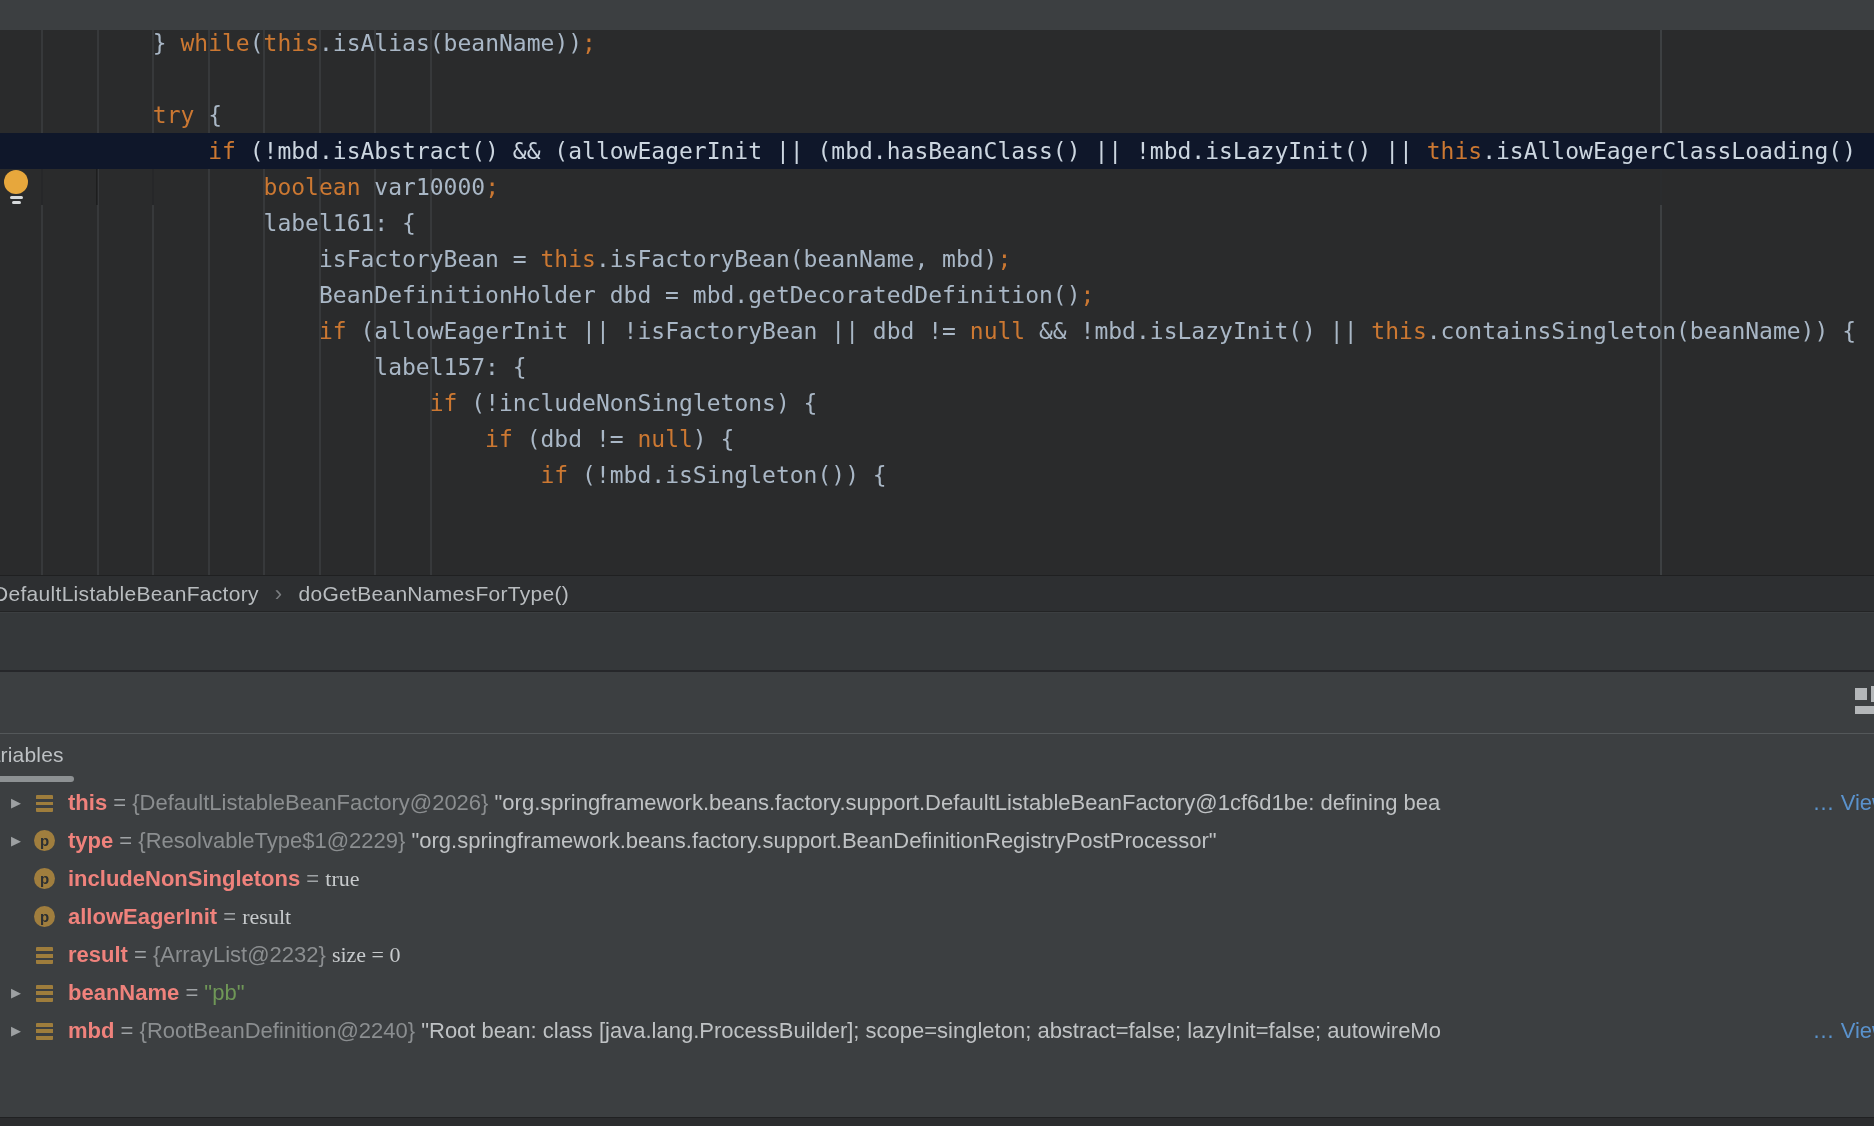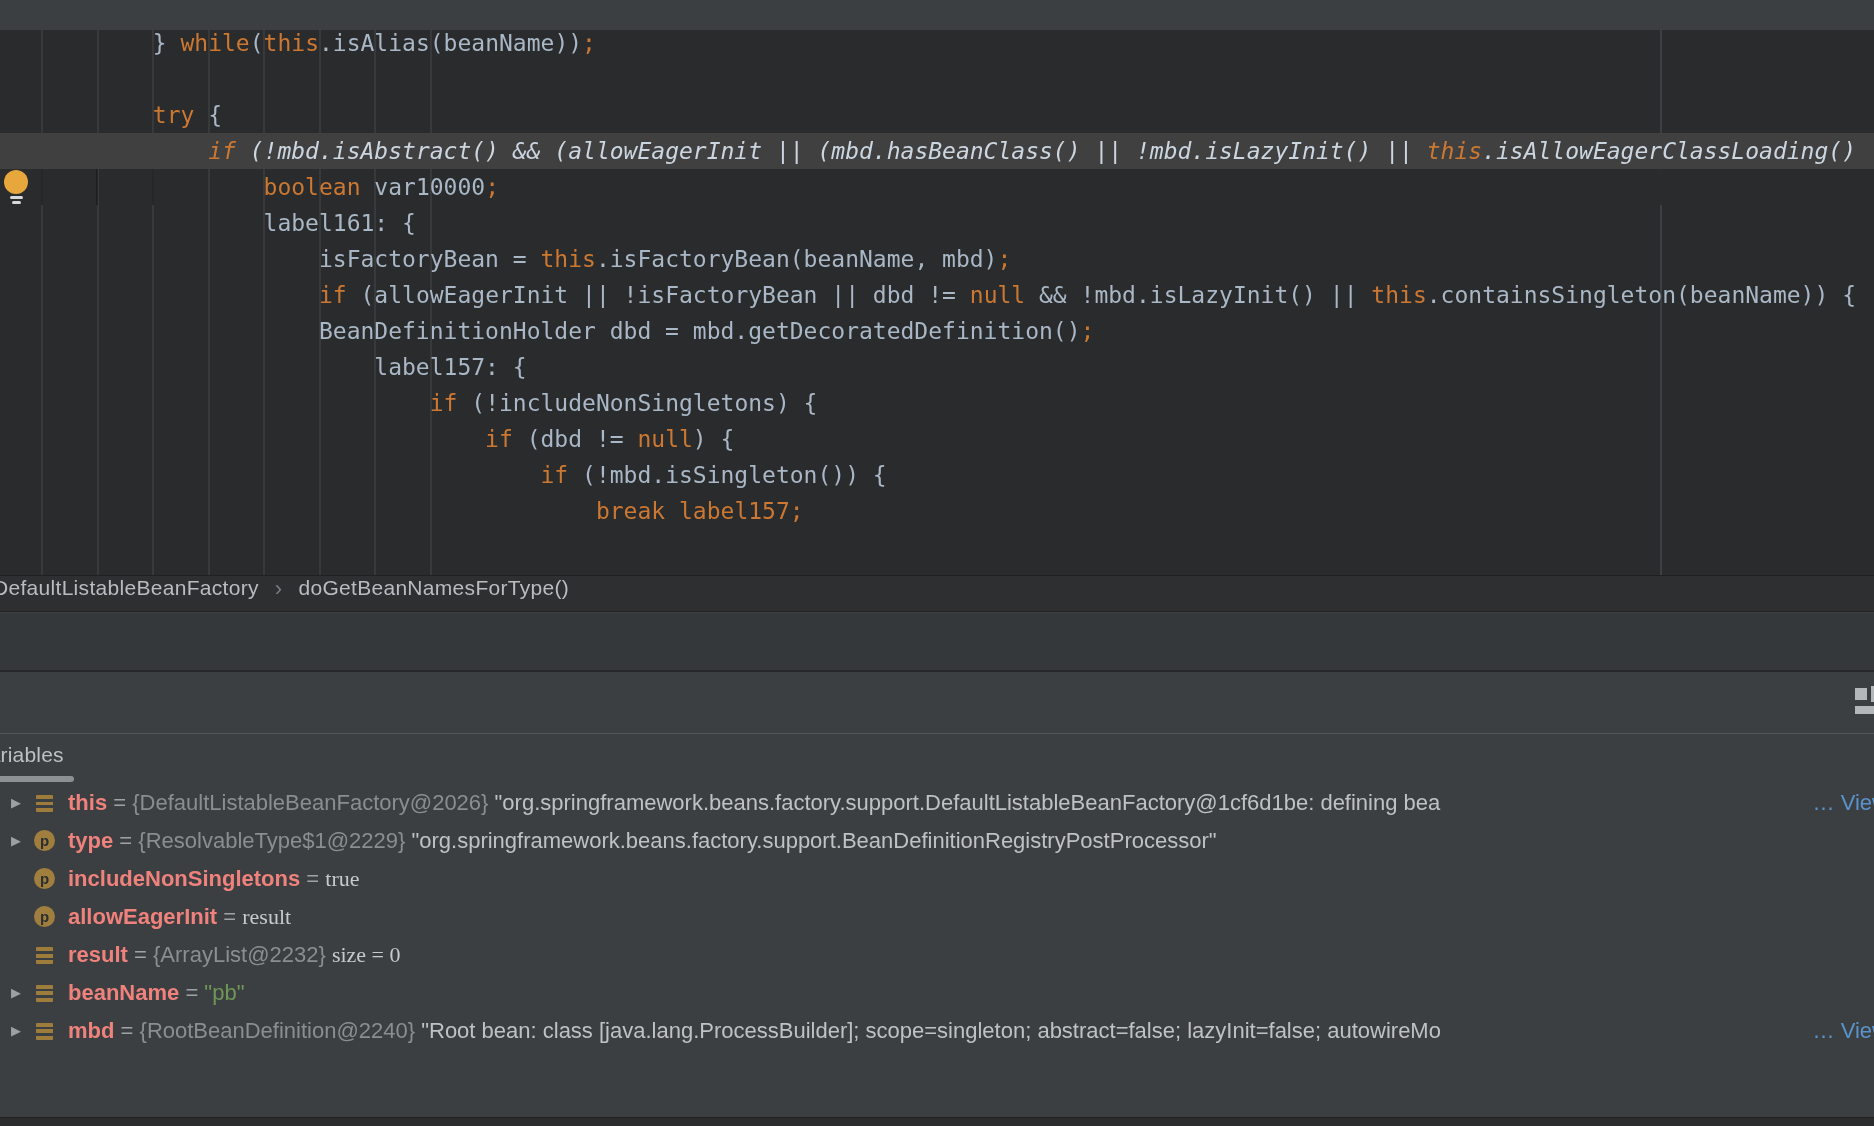--- a/index.html
+++ b/index.html
@@ -10,32 +10,32 @@
   }
   
   .editor{position:absolute;left:0;top:0;width:1874px;height:575px;background:#2a2b2c;overflow:hidden;margin-top:30px;}
   .guide{position:absolute;top:0;bottom:0;width:2px;background:#37393b;}
   .margin-guide{position:absolute;top:0;bottom:0;width:2px;background:#3d4042;}
   .code{position:absolute;top:-5px;left:0;right:0;}
   .code-line{
     height:36px;line-height:36px;white-space:pre;padding-left:42px;
     font-family:"DejaVu Sans Mono",monospace;font-size:23px;color:#a9b7c6;
   }
-  .code-line.hl{background:#404040;font-style:italic;}
+  .code-line.hl{background:#0f172a;}
   .code-line.hl .pl{color:#ccd6e0;}
   .pl{color:#a9b7c6;}
   .kw{color:#cc7832;}
   .hint{color:#85878a;font-style:italic;}
   .dark-seg{position:absolute;width:2px;height:36px;top:139px;background:rgba(0,0,0,0.30);}
   .bulb{position:absolute;left:2px;top:138px;width:32px;height:38px;}
   
   .breadcrumbs{
     position:absolute;left:0;top:575px;width:1874px;height:37px;background:#2d2f31;
     border-top:1px solid #1f2021;border-bottom:1px solid #232425;box-sizing:border-box;
-    display:flex;white-space:nowrap;overflow:hidden;
+    display:flex;align-items:center;white-space:nowrap;overflow:hidden;
     font-size:21px;color:#b9bdc0;letter-spacing:.3px;
   }
   .crumb-first{margin-left:-7px;}
   .crumb-sep{color:#797c7f;margin:0 16px;font-size:22px;}
   
   .strip-a{position:absolute;left:0;top:613px;width:1874px;height:59px;background:#35383a;border-bottom:2px solid #26272a;box-sizing:border-box;}
   
   .bottom-panel{position:absolute;left:0;top:674px;width:1874px;height:452px;background:#3c3f41;}
   .panel-hairline{position:absolute;left:0;top:59px;width:100%;height:1px;background:#54585a;}
   .layout-icon{position:absolute;left:1855px;top:6px;width:40px;height:34px;}
@@ -75,27 +75,26 @@
     </div>
   <div class="margin-guide" style="left:1660px;"></div>
   <div class="code" id="code">
       <div class="code-line"><span class="pl">        } </span><span class="kw">while</span><span class="pl">(</span><span class="kw">this</span><span class="pl">.isAlias(beanName))</span><span class="kw">;</span></div>
       <div class="code-line"></div>
       <div class="code-line"><span class="pl">        </span><span class="kw">try</span><span class="pl"> {</span></div>
       <div class="code-line hl"><span class="pl">            </span><span class="kw">if</span><span class="pl"> (!mbd.isAbstract() &amp;&amp; (allowEagerInit || (mbd.hasBeanClass() || !mbd.isLazyInit() || </span><span class="kw">this</span><span class="pl">.isAllowEagerClassLoading()</span></div>
       <div class="code-line"><span class="pl">                </span><span class="kw">boolean</span><span class="pl"> var10000</span><span class="kw">;</span></div>
       <div class="code-line"><span class="pl">                label161: {</span></div>
       <div class="code-line"><span class="pl">                    isFactoryBean = </span><span class="kw">this</span><span class="pl">.isFactoryBean(beanName, mbd)</span><span class="kw">;</span></div>
+      <div class="code-line"><span class="pl">                    BeanDefinitionHolder dbd = mbd.getDecoratedDefinition()</span><span class="kw">;</span></div>
       <div class="code-line"><span class="pl">                    </span><span class="kw">if</span><span class="pl"> (allowEagerInit || !isFactoryBean || dbd != </span><span class="kw">null</span><span class="pl"> &amp;&amp; !mbd.isLazyInit() || </span><span class="kw">this</span><span class="pl">.containsSingleton(beanName)) {</span></div>
-      <div class="code-line"><span class="pl">                    BeanDefinitionHolder dbd = mbd.getDecoratedDefinition()</span><span class="kw">;</span></div>
       <div class="code-line"><span class="pl">                        label157: {</span></div>
       <div class="code-line"><span class="pl">                            </span><span class="kw">if</span><span class="pl"> (!includeNonSingletons) {</span></div>
       <div class="code-line"><span class="pl">                                </span><span class="kw">if</span><span class="pl"> (dbd != </span><span class="kw">null</span><span class="pl">) {</span></div>
       <div class="code-line"><span class="pl">                                    </span><span class="kw">if</span><span class="pl"> (!mbd.isSingleton()) {</span></div>
-      <div class="code-line"><span class="pl">                                        </span><span class="kw">break</span><span class="pl"> </span><span class="kw">label157;</span></div>
     </div>
 
   <div class="dark-seg" style="left:41px;"></div>
   <div class="dark-seg" style="left:96px;"></div>
   <div class="dark-seg" style="left:152px;"></div>
   <div class="dark-seg" style="left:1660px;"></div>
 
   <svg class="bulb" viewBox="0 0 32 38">
     <circle cx="14" cy="14" r="12" fill="#e7a73c"></circle>
     <rect x="8" y="28" width="13" height="3" rx="1.5" fill="#d6d9db"></rect>

